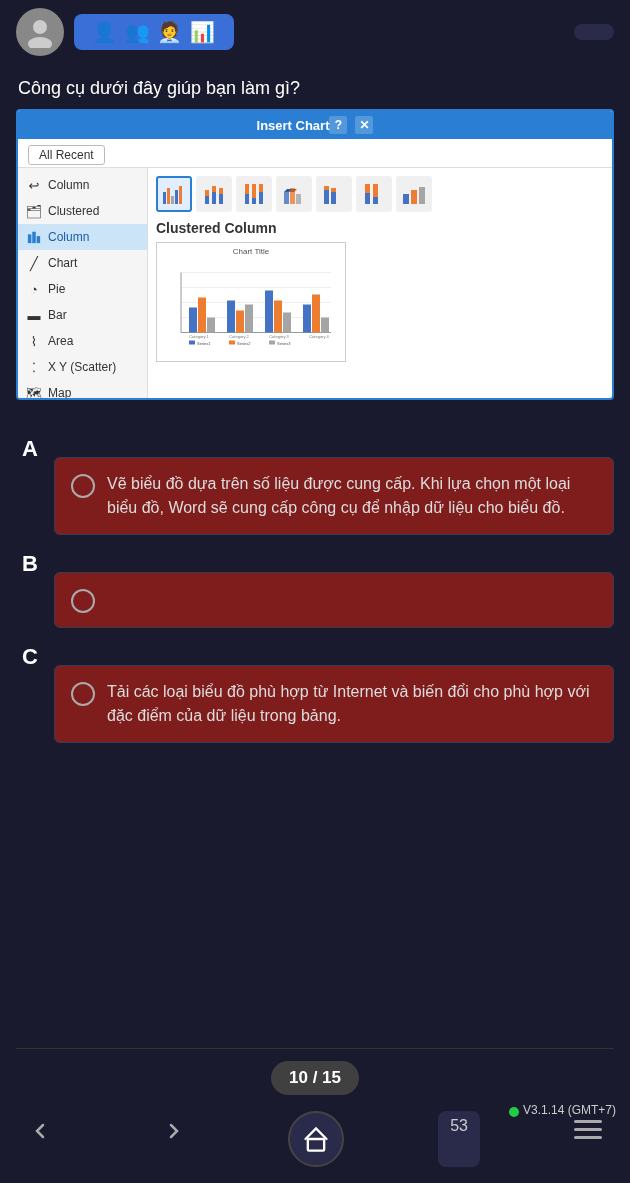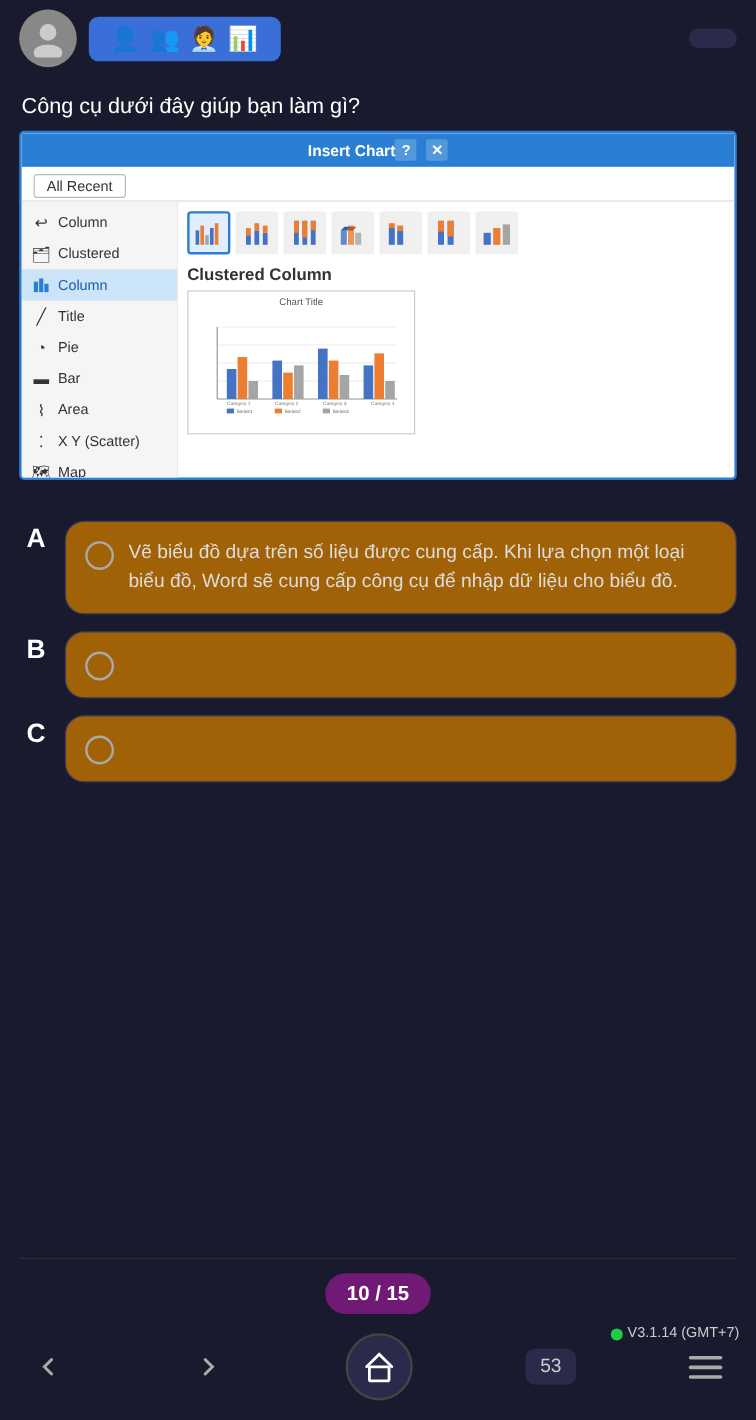--- a/index.html
+++ b/index.html
@@ -225,27 +225,28 @@
       font-size: 22px;
       font-weight: 700;
       color: #fff;
       width: 28px;
       text-align: center;
       margin-top: 2px;
       flex-shrink: 0;
     }
     .answer-card {
       flex: 1;
-      background: #a16207;
-      border-radius: 16px;
+      background: #7f1d1d;
+      border-radius: 6px;
       padding: 14px 16px;
       display: flex;
       align-items: flex-start;
       gap: 12px;
       border: 1px solid #3a3a5a;
+      margin-top: 23px;
     }
     .radio-circle {
       width: 24px;
       height: 24px;
       border-radius: 50%;
       border: 2px solid #aaa;
       flex-shrink: 0;
       margin-top: 2px;
       background: transparent;
     }
@@ -263,21 +264,21 @@
       background: #1a1a2e;
     }
     .progress-bar-row {
       display: flex;
       align-items: center;
       justify-content: center;
       gap: 16px;
       padding: 12px 20px 6px 20px;
     }
     .progress-badge {
-      background: #701a75;
+      background: #404040;
       color: #fff;
       border-radius: 20px;
       padding: 7px 18px;
       font-size: 17px;
       font-weight: 700;
     }
     .next-btn {
       background: #2a2a4a;
       color: #bbb;
       border: none;
@@ -297,21 +298,20 @@
       color: #ccc;
     }
     .version-dot {
       width: 10px;
       height: 10px;
       border-radius: 50%;
       background: #22cc44;
     }
     .nav-bottom-bar {
       display: flex;
-      align-items: center;
       justify-content: space-between;
       padding: 10px 20px 16px 20px;
     }
     .nav-btn {
       width: 40px;
       height: 40px;
       display: flex;
       align-items: center;
       justify-content: center;
       font-size: 22px;
@@ -422,21 +422,21 @@
                 <rect x="1" y="5" width="4" height="10" fill="#2a7fd4"></rect>
                 <rect x="6" y="2" width="4" height="13" fill="#2a7fd4"></rect>
                 <rect x="11" y="7" width="4" height="8" fill="#2a7fd4"></rect>
               </svg>
           </span>
           <span>Column</span>
         </div>
 
         <div class="sidebar-item">
           <span class="si-icon">╱</span>
-          <span>Title</span>
+          <span>Chart</span>
         </div>
 
         <div class="sidebar-item">
           <span class="si-icon">◔</span>
           <span>Pie</span>
         </div>
 
         <div class="sidebar-item">
           <span class="si-icon">▬</span>
           <span>Bar</span>
@@ -597,20 +597,21 @@
     <div class="answer-letter">B</div>
     <div class="answer-card">
       <div class="radio-circle"></div>
     </div>
   </div>
 
   <div class="answer-row">
     <div class="answer-letter">C</div>
     <div class="answer-card">
       <div class="radio-circle"></div>
+      <div class="answer-text">Tải các loại biểu đồ phù hợp từ Internet và biến đổi cho phù hợp với đặc điểm của dữ liệu trong bảng.</div>
     </div>
   </div>
 </div>
 
 <div style="height: 120px;"></div>
 
 <div class="bottom-nav">
   <div class="bottom-divider"></div>
   <div class="progress-bar-row">
     <div class="progress-badge">10 / 15</div>

